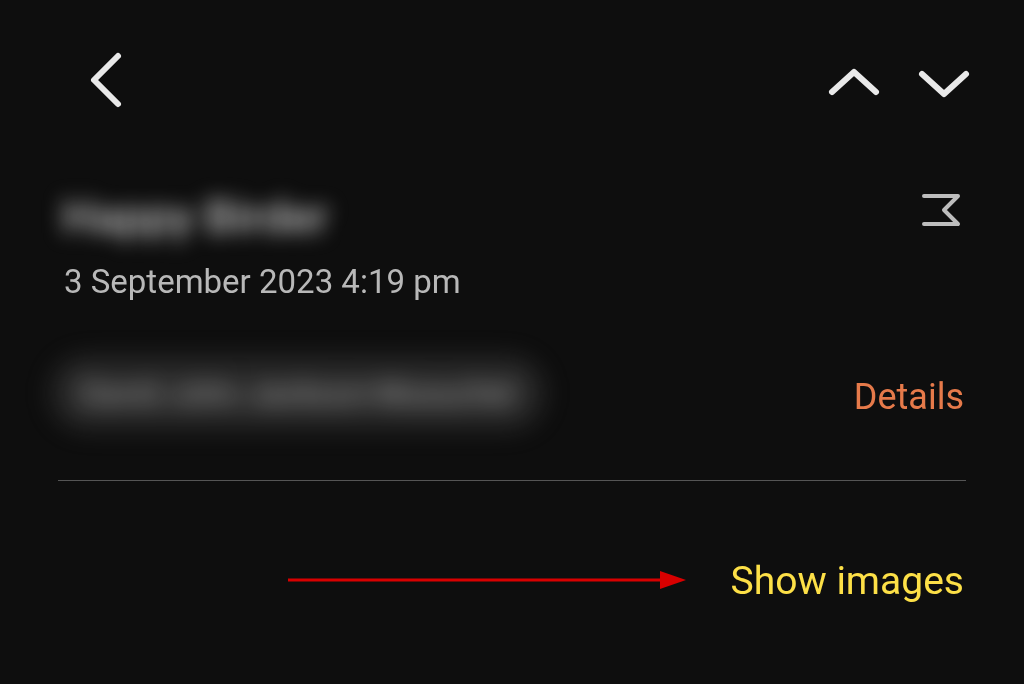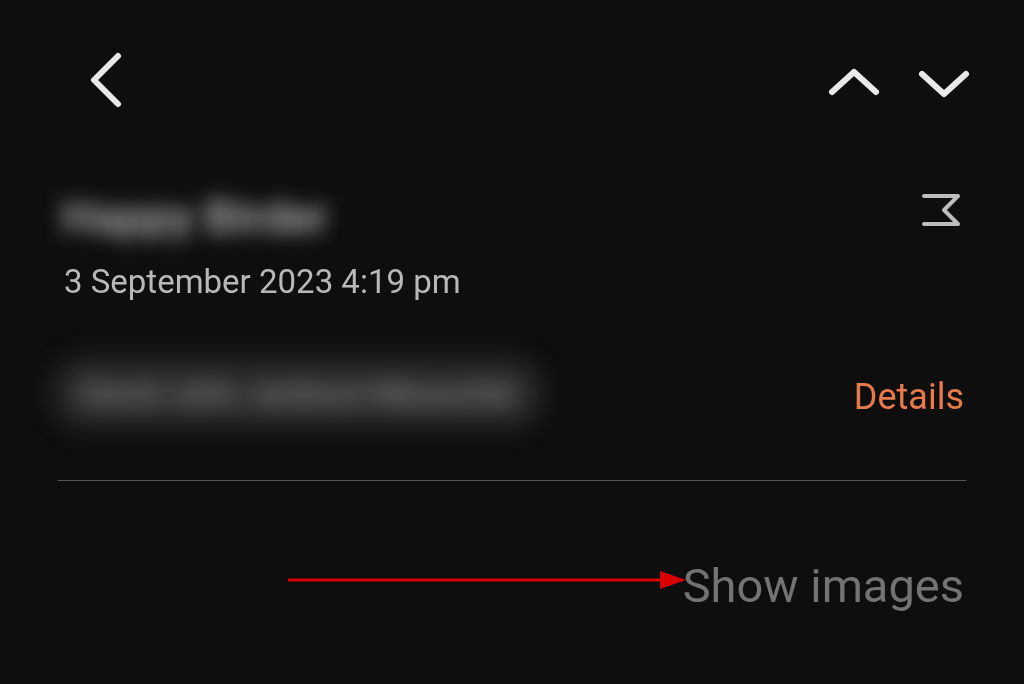--- a/index.html
+++ b/index.html
@@ -100,22 +100,22 @@
     left: 58px;
     right: 58px;
     top: 480px;
     height: 1px;
     background: #555;
   }
   .show-images {
     position: absolute;
     right: 60px;
     top: 558px;
-    font-size: 47px;
-    color: #737373;
+    font-size: 39px;
+    color: #fde047;
     cursor: pointer;
   }
   
   .arrow {
     position: absolute;
     left: 288px;
     top: 579px;
     width: 398px;
     height: 2px;
     pointer-events: none;

